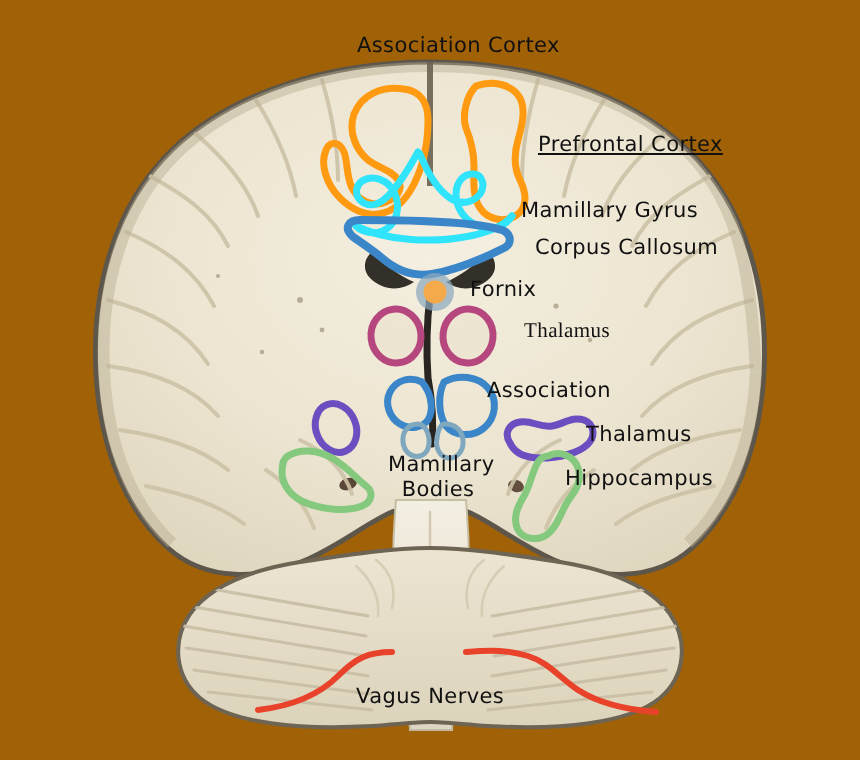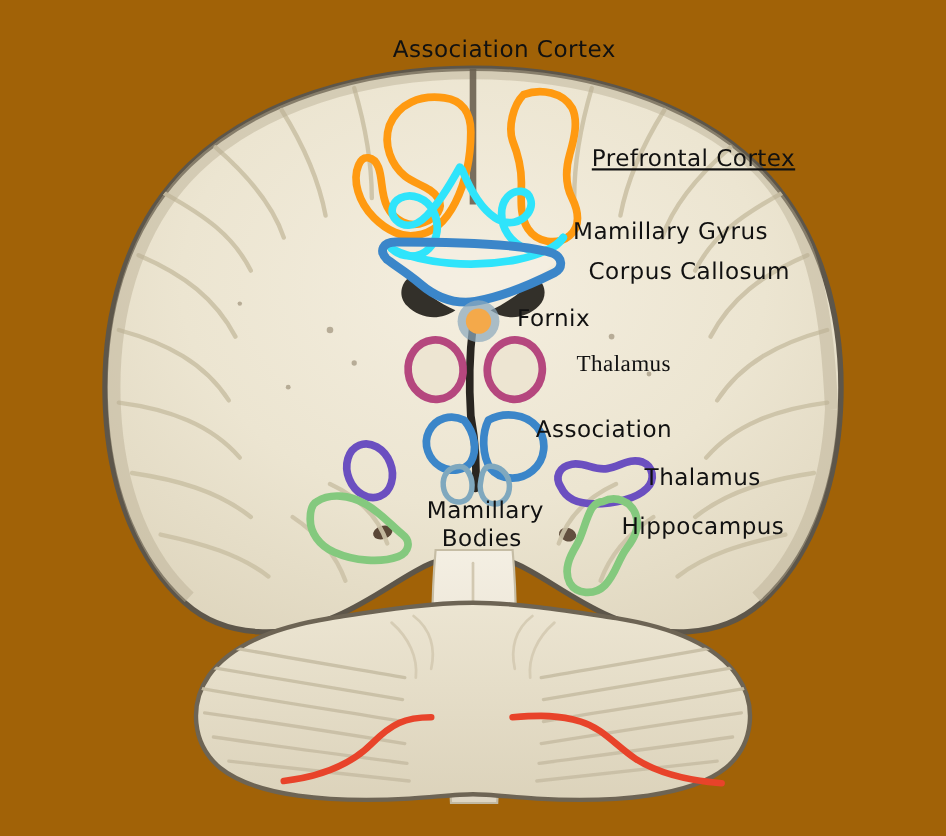--- a/index.html
+++ b/index.html
@@ -355,14 +355,15 @@
 
   <div class="anno-label" style="left: 487px; top: 378px; color: rgb(17, 17, 17);">Association</div>
 
   <div class="anno-label" style="left: 586px; top: 422px; color: rgb(17, 17, 17);">Thalamus</div>
 
   <div class="anno-label centered" style="left: 388px; top: 452px; width: 100px; color: rgb(17, 17, 17);">Mamillary
 Bodies</div>
 
   <div class="anno-label" style="left: 565px; top: 466px; color: rgb(17, 17, 17);">Hippocampus</div>
 
+  <div class="anno-label" style="left: 356px; top: 684px; color: rgb(17, 17, 17);">Vagus Nerves</div>
 
 </div>
 
 </body></html>

